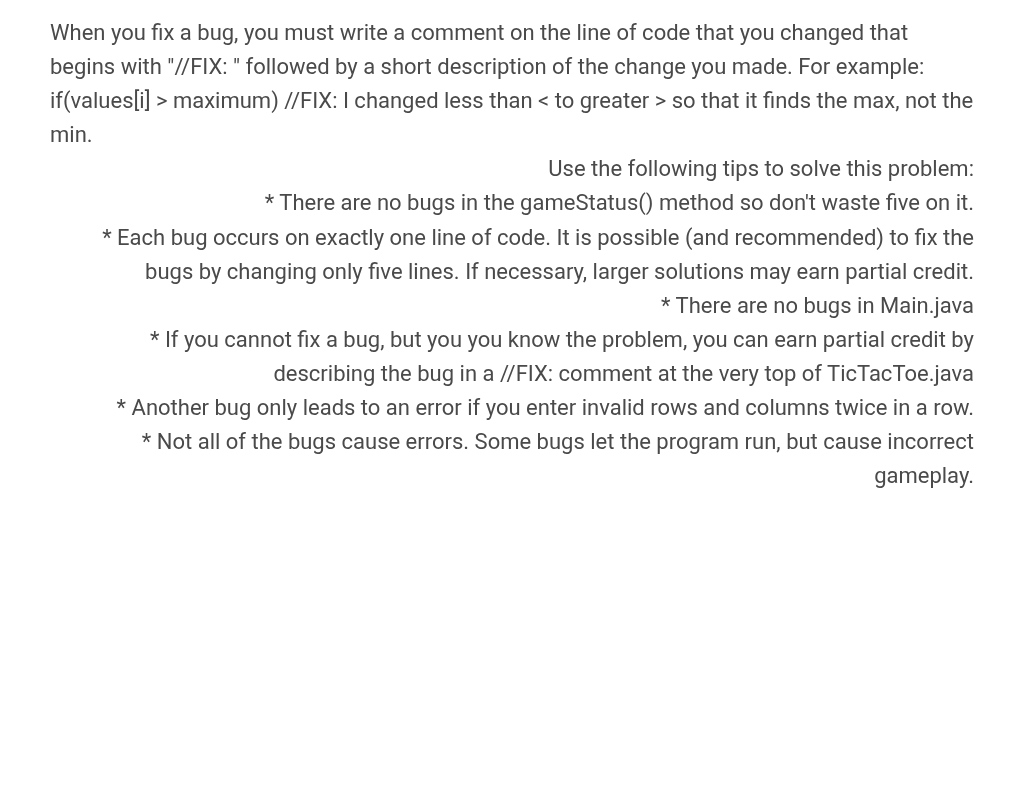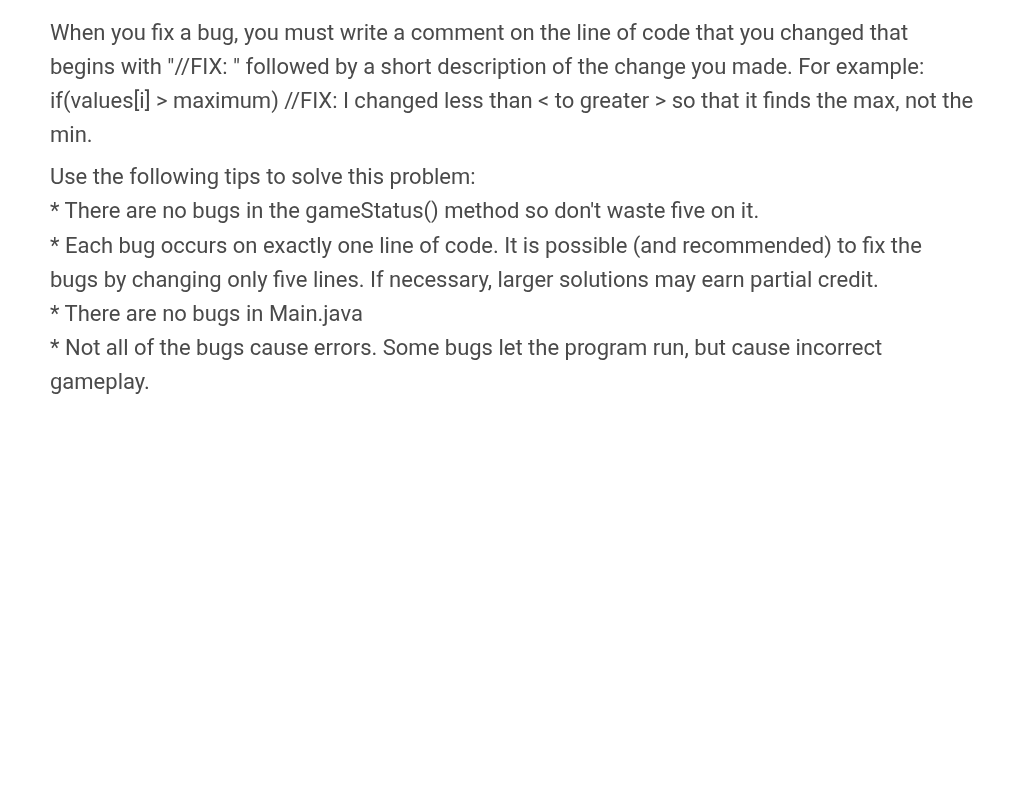--- a/index.html
+++ b/index.html
@@ -12,21 +12,22 @@
       font-size: 22px;
       line-height: 1.55;
       color: #4a4a4a;
       background: #ffffff;
       padding: 16px 50px 40px 50px;
       width: 1024px;
     }
     .paragraph {
     }
     .tips-section {
-      margin-top: 8px;
+      margin-top: 0;
+      text-align: right;
     }
     .tips-header {
       display: block;
     }
     .tip-item {
       display: block;
     }
   </style>
 </head>
 <body>
@@ -34,14 +35,16 @@
 <div class="paragraph">
   <span>When you fix a bug, you must write a comment on the line of code that you changed that begins with "//FIX: " followed by a short description of the change you made. For example:</span><br>
   <span>if(values[i] &gt; maximum) //FIX: I changed less than &lt; to greater &gt; so that it finds the max, not the min.</span>
 </div>
 
 <div class="tips-section">
   <span class="tips-header">Use the following tips to solve this problem:</span>
   <span class="tip-item"> * There are no bugs in the gameStatus() method so don't waste five on it.</span>
   <span class="tip-item"> * Each bug occurs on exactly one line of code. It is possible (and recommended) to fix the bugs by changing only five lines. If necessary, larger solutions may earn partial credit.</span>
   <span class="tip-item"> * There are no bugs in Main.java</span>
+  <span class="tip-item"> * If you cannot fix a bug, but you you know the problem, you can earn partial credit by describing the bug in a //FIX: comment at the very top of TicTacToe.java</span>
+  <span class="tip-item"> * Another bug only leads to an error if you enter invalid rows and columns twice in a row.</span>
   <span class="tip-item"> * Not all of the bugs cause errors. Some bugs let the program run, but cause incorrect gameplay.</span>
 </div>
 
 </body></html>

